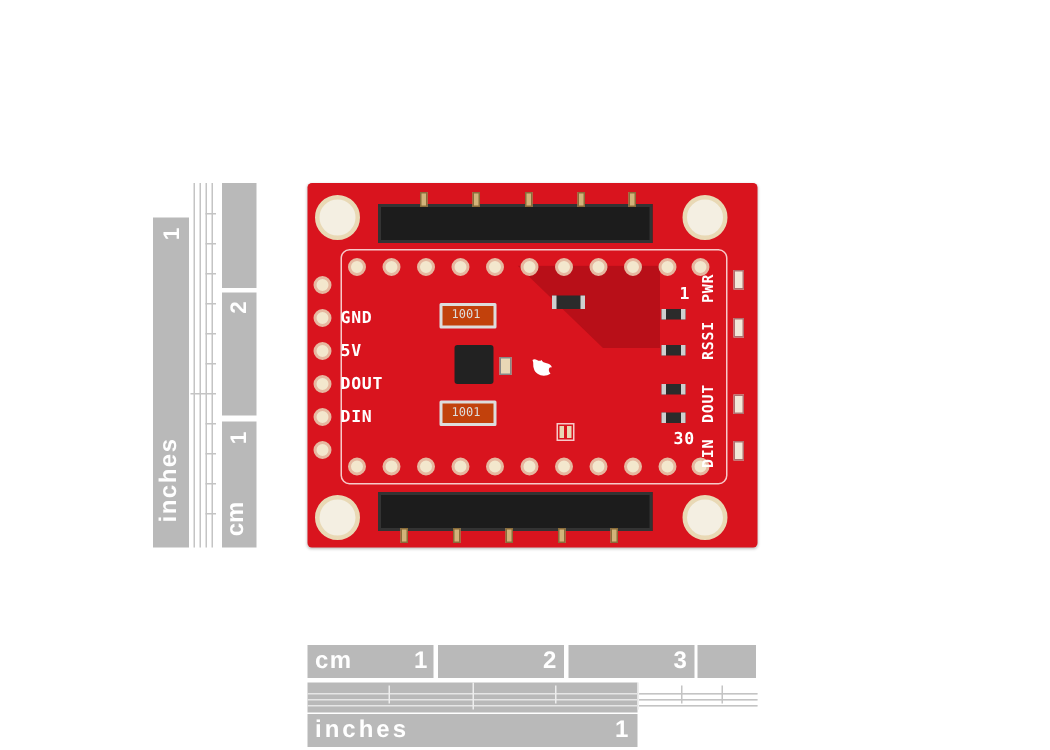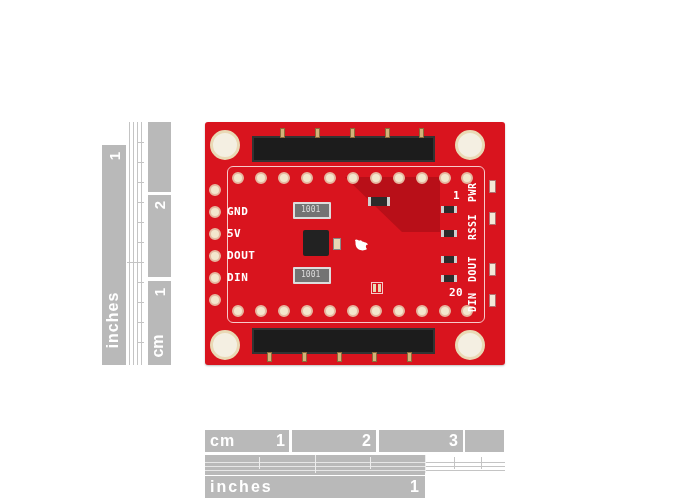--- a/index.html
+++ b/index.html
@@ -9,21 +9,21 @@
   .gbox { position:absolute; background:#b9b9b9; color:#fff; font-weight:bold; }
   .vtext { position:absolute; transform:rotate(-90deg); transform-origin:center; white-space:nowrap; color:#fff; font-weight:bold; }
   .tickline { position:absolute; background:#c4c4c4; }
   
   .board { position:absolute; left:205px; top:122px; width:300px; height:243px; background:#d9141e; border-radius:3px; box-shadow:0 1px 2px rgba(0,0,0,0.25); }
   .hole { position:absolute; width:30px; height:30px; border-radius:50%; background:#f4efe2; border:3px solid #e9d9b5; box-sizing:border-box; }
   .header { position:absolute; height:24px; background:#1c1c1c; border:2px solid #333; box-sizing:border-box; }
   .pad { position:absolute; width:12px; height:12px; border-radius:50%; background:#f3e7cd; border:2px solid #e6b8a0; box-sizing:border-box; }
   .pin { position:absolute; width:5px; height:10px; background:#d2b37a; border:1px solid #8a6d3a; box-sizing:border-box; }
   .silk { position:absolute; color:#ffffff; font-family:"DejaVu Sans Mono", monospace; font-weight:bold; font-size:11px; letter-spacing:0.5px; }
-  .res { position:absolute; background:#737373; border:2px solid #ddd; box-sizing:border-box; border-radius:1px; }
+  .res { position:absolute; background:#c2410c; border:2px solid #ddd; box-sizing:border-box; border-radius:1px; }
   .led { position:absolute; width:7px; height:13px; background:#f3e8d8; border:1px solid #b07070; box-sizing:border-box; }
   .smd { position:absolute; width:16px; height:7px; background:#2b2b2b; border-left:3px solid #cfcfcf; border-right:3px solid #cfcfcf; box-sizing:border-box; }
 </style>
 </head>
 <body>
 
 <div>
 
   <div class="gbox" style="left:102px;top:145px;width:24px;height:220px;"></div>
   <div class="vtext" style="left:107px;top:148px;width:14px;height:16px;font-size:15px;text-align:center;">1</div>
@@ -150,21 +150,21 @@
   </div>
 
   <div class="abs" style="left:22px;top:44px;width:256px;height:155px;border:1.5px solid #f7c9c9;border-radius:6px;"></div>
 
   <div class="silk" style="left:22px;top:83px;">GND</div>
   <div class="silk" style="left:22px;top:105px;">5V</div>
   <div class="silk" style="left:22px;top:127px;">DOUT</div>
   <div class="silk" style="left:22px;top:149px;">DIN</div>
 
   <div class="silk" style="left:248px;top:67px;">1</div>
-  <div class="silk" style="left:244px;top:164px;">20</div>
+  <div class="silk" style="left:244px;top:164px;">30</div>
 
   <div class="silk" style="left:262px;top:62px;transform:rotate(-90deg);transform-origin:left top;font-size:10px;top:80px;">PWR</div>
   <div class="silk" style="left:262px;top:118px;transform:rotate(-90deg);transform-origin:left top;font-size:10px;">RSSI</div>
   <div class="silk" style="left:262px;top:160px;transform:rotate(-90deg);transform-origin:left top;font-size:10px;">DOUT</div>
   <div class="silk" style="left:262px;top:190px;transform:rotate(-90deg);transform-origin:left top;font-size:10px;">DIN</div>
 
   <div class="led" style="left:284px;top:58px;"></div>
   <div class="led" style="left:284px;top:90px;"></div>
   <div class="led" style="left:284px;top:141px;"></div>
   <div class="led" style="left:284px;top:172px;"></div>

